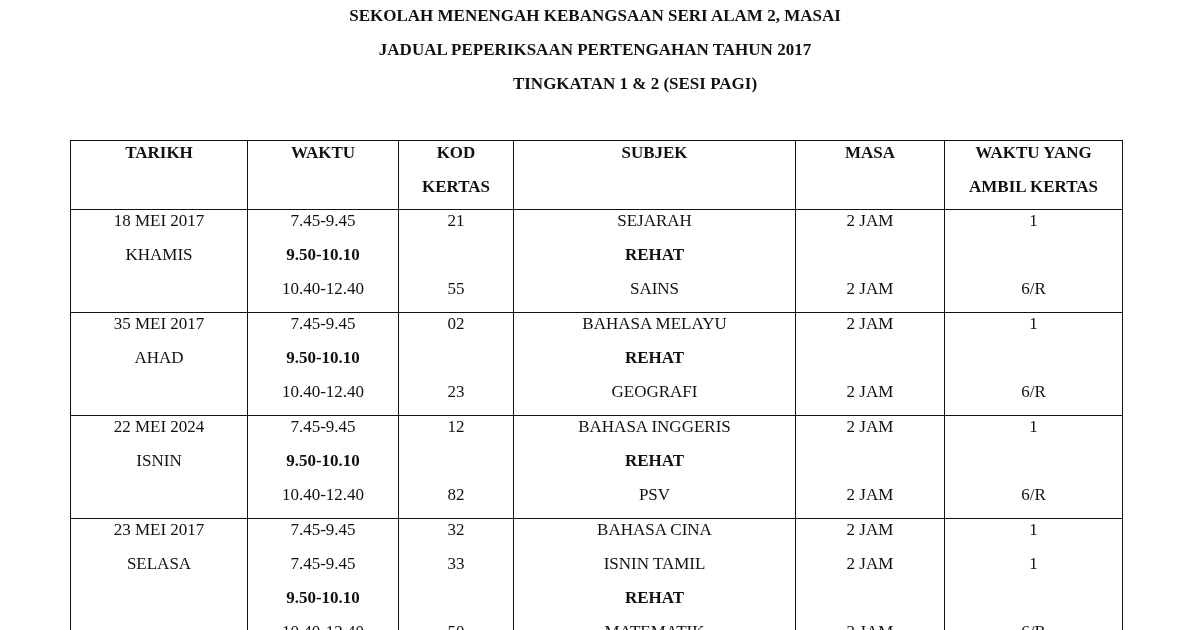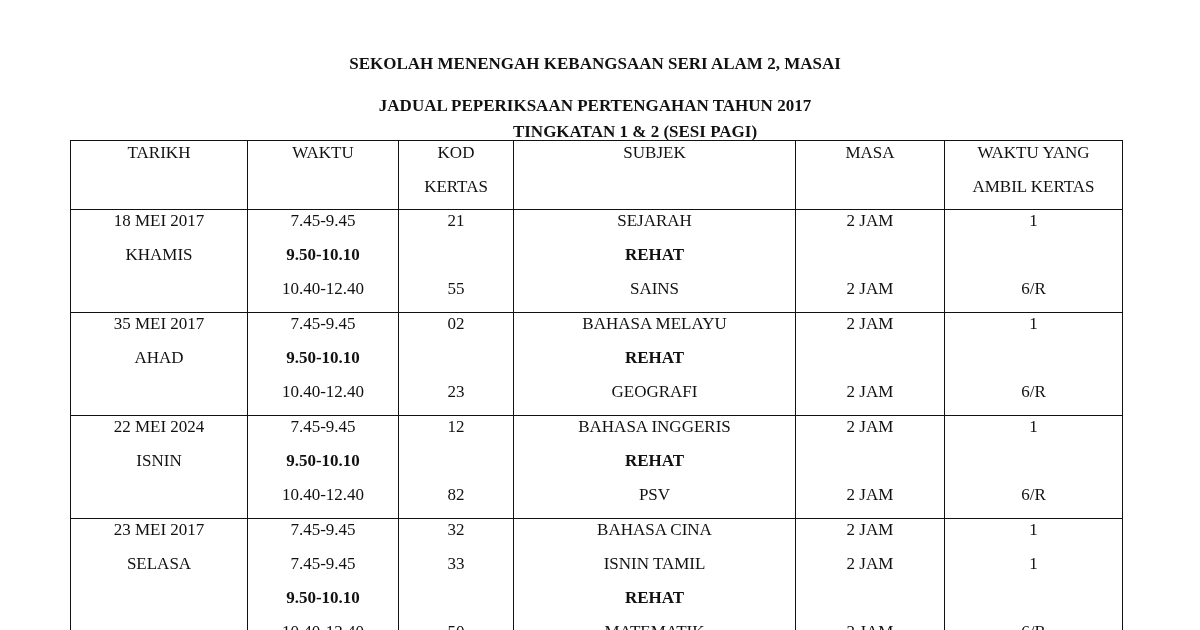--- a/index.html
+++ b/index.html
@@ -1,30 +1,30 @@
 <!DOCTYPE html>
 <html><head>
 <meta charset="utf-8">
 <style>
   html, body { margin:0; padding:0; }
   body { width:1200px; height:630px; overflow:hidden; background:#ffffff; color:#111; font-family:"Liberation Serif", serif; position:relative; }
-  .title { position:absolute; left:0; width:1190px; text-align:center; font-weight:bold; font-size:17px; color:#111;margin-top:48px; }
+  .title { position:absolute; left:0; width:1190px; text-align:center; font-weight:bold; font-size:17px; color:#111; }
   table.sched { position:absolute; left:70px; top:140px; border-collapse:collapse; table-layout:fixed; width:1052px; }
   table.sched th, table.sched td { border:1.5px solid #111; padding:0; vertical-align:top; font-size:17px; text-align:center; }
-  table.sched th { font-weight:normal; height:67px; }
+  table.sched th { font-weight:bold; height:67px; }
   .hl { display:block; height:33px; line-height:22px; padding-top:1px; }
   .cell-line { display:block; height:34px; line-height:22px; }
   .b { font-weight:bold; }
   td.grp { padding-top:0; }
 </style>
 </head>
 <body>
 
 <div class="title" style="top:6px;">SEKOLAH MENENGAH KEBANGSAAN SERI ALAM 2, MASAI</div>
-<div class="title" style="top:48px;">JADUAL PEPERIKSAAN PERTENGAHAN TAHUN 2017</div>
+<div class="title" style="top:40px;">JADUAL PEPERIKSAAN PERTENGAHAN TAHUN 2017</div>
 <div class="title" style="top:74px;padding-left:40px;">TINGKATAN 1 &amp; 2 (SESI PAGI)</div>
 
 <table class="sched">
   <colgroup>
     <col style="width:177px">
       <col style="width:151px">
       <col style="width:115px">
     <col style="width:282px">
       <col style="width:149px">
       <col style="width:178px">

